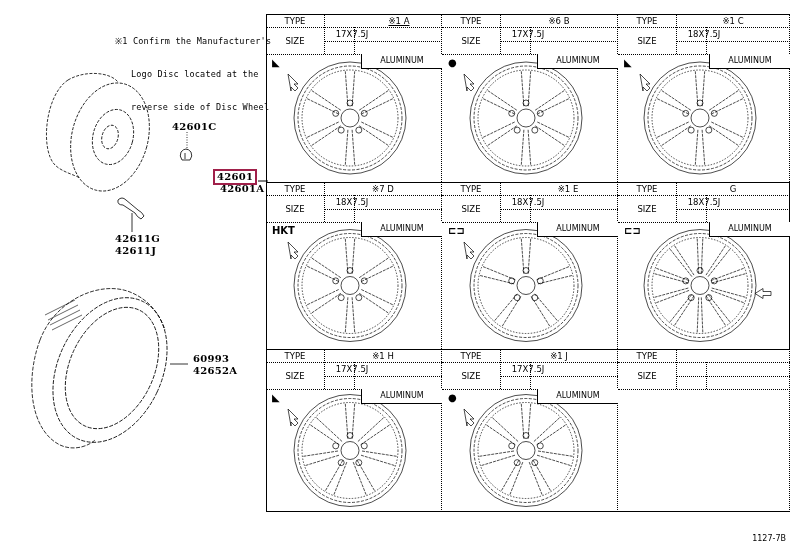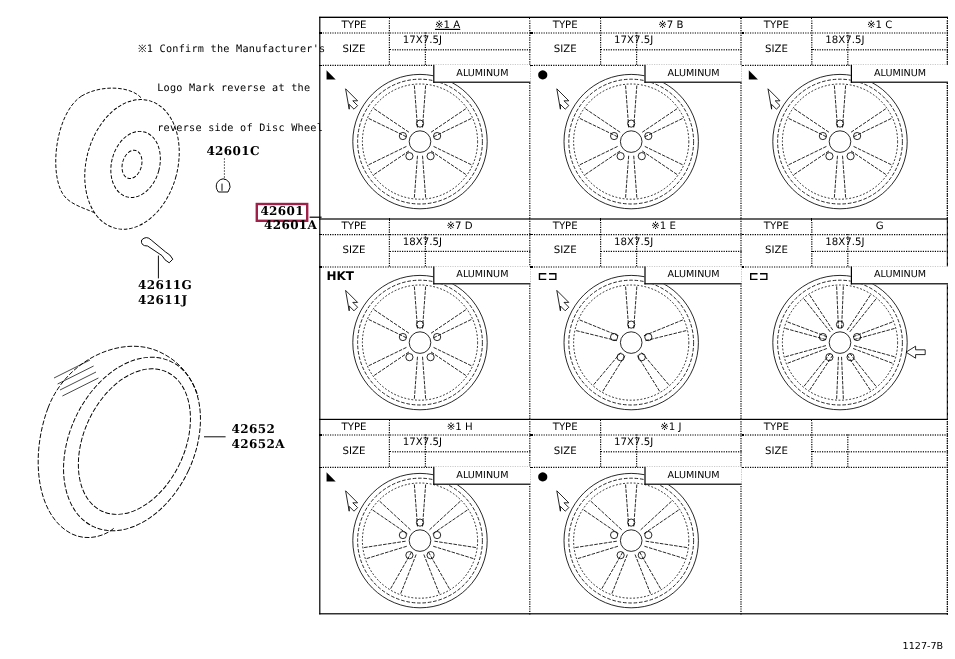--- a/index.html
+++ b/index.html
@@ -16,21 +16,21 @@
   .cell-txt { position: absolute; font-size: 8.5px; line-height: 10px; text-align: center; white-space: pre; font-family: "DejaVu Sans", sans-serif; }
   .alum { position: absolute; font-size: 8px; line-height: 14px; text-align: center; border-left: 1px solid #000; border-bottom: 1px solid #000; font-family: "DejaVu Sans", sans-serif; background: #fff; }
   .footer { right: 10px; bottom: 6px; font-size: 8px; font-family: "DejaVu Sans", sans-serif; }
   svg { position: absolute; overflow: visible; }
 </style>
 </head>
 <body>
 
 <div class="abs note">
   <div>※1 Confirm the Manufacturer's</div>
-  <div>   Logo Mark reverse at the</div>
+  <div>   Logo Disc located at the</div>
   <div>   reverse side of Disc Wheel</div>
 </div>
 
 <svg width="270" height="520" style="left:0;top:0;">
 
   <g fill="none" stroke="#000" stroke-width="0.8" stroke-dasharray="3,1.5">
     <path d="M68 80 C 45 95, 40 150, 55 165 C 62 172, 75 175, 80 178"></path>
     <path d="M68 80 C 85 70, 110 72, 118 82"></path>
     <ellipse cx="110" cy="137" rx="38" ry="55" transform="rotate(15 110 137)"></ellipse>
     <ellipse cx="113" cy="137" rx="20" ry="28" transform="rotate(15 113 137)"></ellipse>
@@ -63,21 +63,21 @@
     <line x1="50" y1="325" x2="80" y2="310"></line>
       <line x1="52" y1="330" x2="82" y2="315"></line>
   </g>
 </svg>
 
 <div class="abs part-label" style="left:172px;top:121px;text-align:right;">42601C</div>
 <div class="abs part-label highlight" style="left:213px;top:169px;">42601</div>
 <div class="abs part-label" style="left:220px;top:183px;">42601A</div>
 <div class="abs part-label" style="left:115px;top:233px;">42611G</div>
 <div class="abs part-label" style="left:115px;top:245px;">42611J</div>
-<div class="abs part-label" style="left:193px;top:353px;">42652</div>
+<div class="abs part-label" style="left:193px;top:353px;">60993</div>
 <div class="abs part-label" style="left:193px;top:365px;">42652A</div>
 
 <div class="abs grid" id="grid">
     <div class="gline" style="left: 0px; top: 0px; width: 1px; height: 498px;"></div>
     <div class="gline" style="left: 0px; top: 497px; width: 524px; height: 1px;"></div>
     <div class="gdot" style="left: 523px; top: 0px; height: 498px;"></div>
     <div class="gline" style="left: 0px; top: 0px; width: 524px; height: 1px;"></div>
     <div class="abs" style="left: 0px; top: 0px; width: 176px; height: 168px;">
       <svg width="176" height="168" style="left: 0px; top: 0px;">
         <circle cx="84" cy="104" r="56" fill="none" stroke="#000" stroke-width="0.7"></circle>
@@ -98,21 +98,21 @@
         <path d="M22 60 l10 10 l-4 0 l4 4 l-3 3 l-4 -4 l0 4 z" fill="none" stroke="#000" stroke-width="0.7"></path>
       </svg>
       <div class="gline" style="left: 0px; top: 0px; width: 176px; height: 1px;"></div>
       <div class="hdot" style="left: 0px; top: 13px; width: 176px;"></div>
       <div class="hdot" style="left: 0px; top: 40px; width: 176px;"></div>
       <div class="gdot" style="left: 58px; top: 0px; height: 40px;"></div>
       <div class="gdot" style="left: 175px; top: 0px; height: 168px;"></div>
       <div class="hdot" style="left: 58px; top: 27px; width: 118px;"></div>
       <div class="gdot" style="left: 88px; top: 13px; height: 27px;"></div>
       <div class="cell-txt" style="left: 0px; top: 2px; width: 58px;">TYPE</div>
-      <div class="cell-txt" style="left: 48px; top: 2px; width: 118px; text-decoration: underline;">※1 A</div>
+      <div class="cell-txt" style="left: 74px; top: 2px; width: 118px; text-decoration: underline;">※1 A</div>
       <div class="cell-txt" style="left: 0px; top: 22px; width: 58px;">SIZE</div>
       <div class="cell-txt" style="left: 58px; top: 15px; width: 56px;">17X7.5J</div>
       <div class="alum" style="left: 95px; top: 40px; width: 80px;">ALUMINUM</div>
       <div class="cell-txt" style="left: 6px; top: 44px; font-weight: bold; font-size: 10px;">◣</div>
     </div>
     <div class="abs" style="left: 176px; top: 0px; width: 176px; height: 168px;">
       <svg width="176" height="168" style="left: 0px; top: 0px;">
         <circle cx="84" cy="104" r="56" fill="none" stroke="#000" stroke-width="0.7"></circle>
         <circle cx="84" cy="104" r="52" stroke-dasharray="3,1.5" fill="none" stroke="#000" stroke-width="0.7"></circle>
         <circle cx="84" cy="104" r="48" stroke-dasharray="1.5,1.5" fill="none" stroke="#000" stroke-width="0.7"></circle>
@@ -131,21 +131,21 @@
         <path d="M22 60 l10 10 l-4 0 l4 4 l-3 3 l-4 -4 l0 4 z" fill="none" stroke="#000" stroke-width="0.7"></path>
       </svg>
       <div class="gline" style="left: 0px; top: 0px; width: 176px; height: 1px;"></div>
       <div class="hdot" style="left: 0px; top: 13px; width: 176px;"></div>
       <div class="hdot" style="left: 0px; top: 40px; width: 176px;"></div>
       <div class="gdot" style="left: 58px; top: 0px; height: 40px;"></div>
       <div class="gdot" style="left: 175px; top: 0px; height: 168px;"></div>
       <div class="hdot" style="left: 58px; top: 27px; width: 118px;"></div>
       <div class="gdot" style="left: 88px; top: 13px; height: 27px;"></div>
       <div class="cell-txt" style="left: 0px; top: 2px; width: 58px;">TYPE</div>
-      <div class="cell-txt" style="left: 58px; top: 2px; width: 118px;">※7 B</div>
+      <div class="cell-txt" style="left: 58px; top: 2px; width: 118px;">※6 B</div>
       <div class="cell-txt" style="left: 0px; top: 22px; width: 58px;">SIZE</div>
       <div class="cell-txt" style="left: 58px; top: 15px; width: 56px;">17X7.5J</div>
       <div class="alum" style="left: 95px; top: 40px; width: 80px;">ALUMINUM</div>
       <div class="cell-txt" style="left: 6px; top: 44px; font-weight: bold; font-size: 10px;">●</div>
     </div>
     <div class="abs" style="left: 352px; top: 0px; width: 172px; height: 168px;">
       <svg width="172" height="168" style="left: 0px; top: 0px;">
         <circle cx="82" cy="104" r="56" fill="none" stroke="#000" stroke-width="0.7"></circle>
         <circle cx="82" cy="104" r="52" stroke-dasharray="3,1.5" fill="none" stroke="#000" stroke-width="0.7"></circle>
         <circle cx="82" cy="104" r="48" stroke-dasharray="1.5,1.5" fill="none" stroke="#000" stroke-width="0.7"></circle>
@@ -229,21 +229,21 @@
         <path d="M22 60 l10 10 l-4 0 l4 4 l-3 3 l-4 -4 l0 4 z" fill="none" stroke="#000" stroke-width="0.7"></path>
       </svg>
       <div class="gline" style="left: 0px; top: 0px; width: 176px; height: 1px;"></div>
       <div class="hdot" style="left: 0px; top: 13px; width: 176px;"></div>
       <div class="hdot" style="left: 0px; top: 40px; width: 176px;"></div>
       <div class="gdot" style="left: 58px; top: 0px; height: 40px;"></div>
       <div class="gdot" style="left: 175px; top: 0px; height: 167px;"></div>
       <div class="hdot" style="left: 58px; top: 27px; width: 118px;"></div>
       <div class="gdot" style="left: 88px; top: 13px; height: 27px;"></div>
       <div class="cell-txt" style="left: 0px; top: 2px; width: 58px;">TYPE</div>
-      <div class="cell-txt" style="left: 52px; top: 2px; width: 118px;">※1 E</div>
+      <div class="cell-txt" style="left: 67px; top: 2px; width: 118px;">※1 E</div>
       <div class="cell-txt" style="left: 0px; top: 22px; width: 58px;">SIZE</div>
       <div class="cell-txt" style="left: 58px; top: 15px; width: 56px;">18X7.5J</div>
       <div class="alum" style="left: 95px; top: 40px; width: 80px;">ALUMINUM</div>
       <div class="cell-txt" style="left: 6px; top: 44px; font-weight: bold; font-size: 10px;">⊏⊐</div>
     </div>
     <div class="abs" style="left: 352px; top: 168px; width: 172px; height: 167px;">
       <svg width="172" height="167" style="left: 0px; top: 0px;">
         <circle cx="82" cy="103.5" r="56" fill="none" stroke="#000" stroke-width="0.7"></circle>
         <circle cx="82" cy="103.5" r="52" stroke-dasharray="3,1.5" fill="none" stroke="#000" stroke-width="0.7"></circle>
         <circle cx="82" cy="103.5" r="48" stroke-dasharray="1.5,1.5" fill="none" stroke="#000" stroke-width="0.7"></circle>

